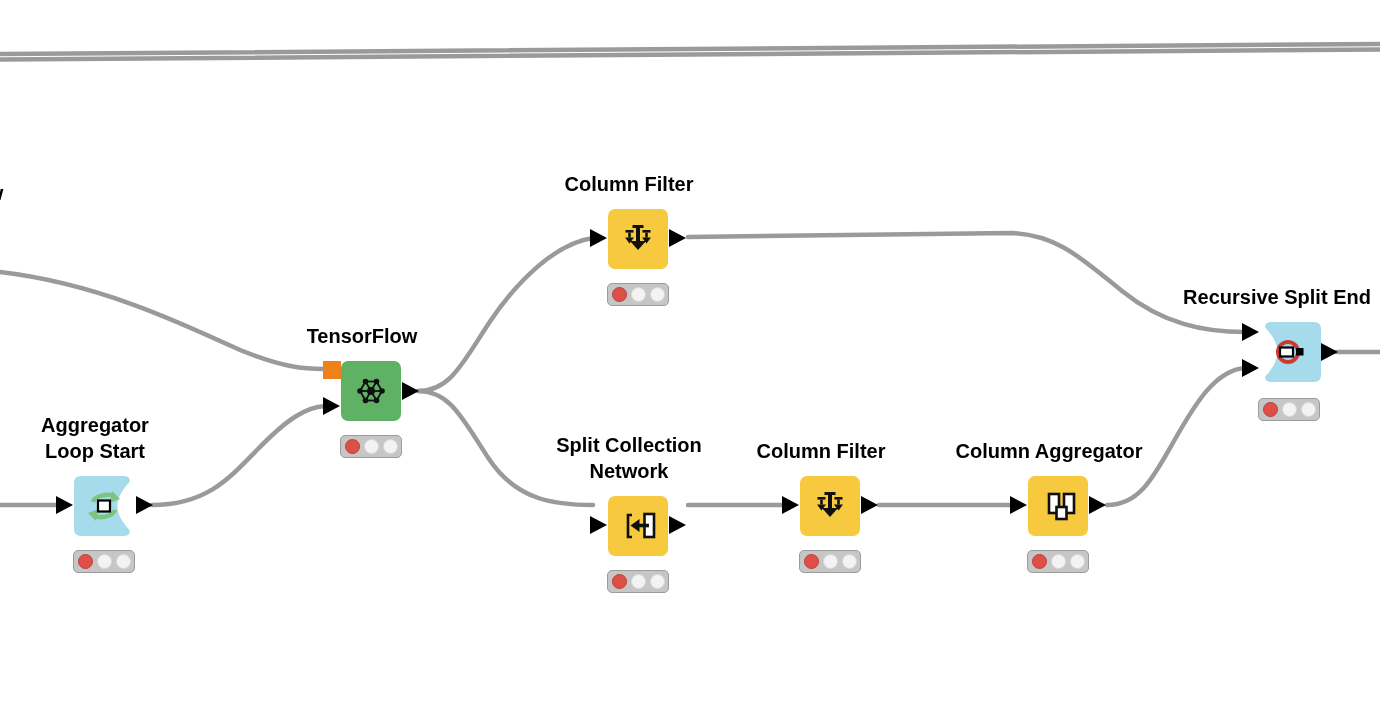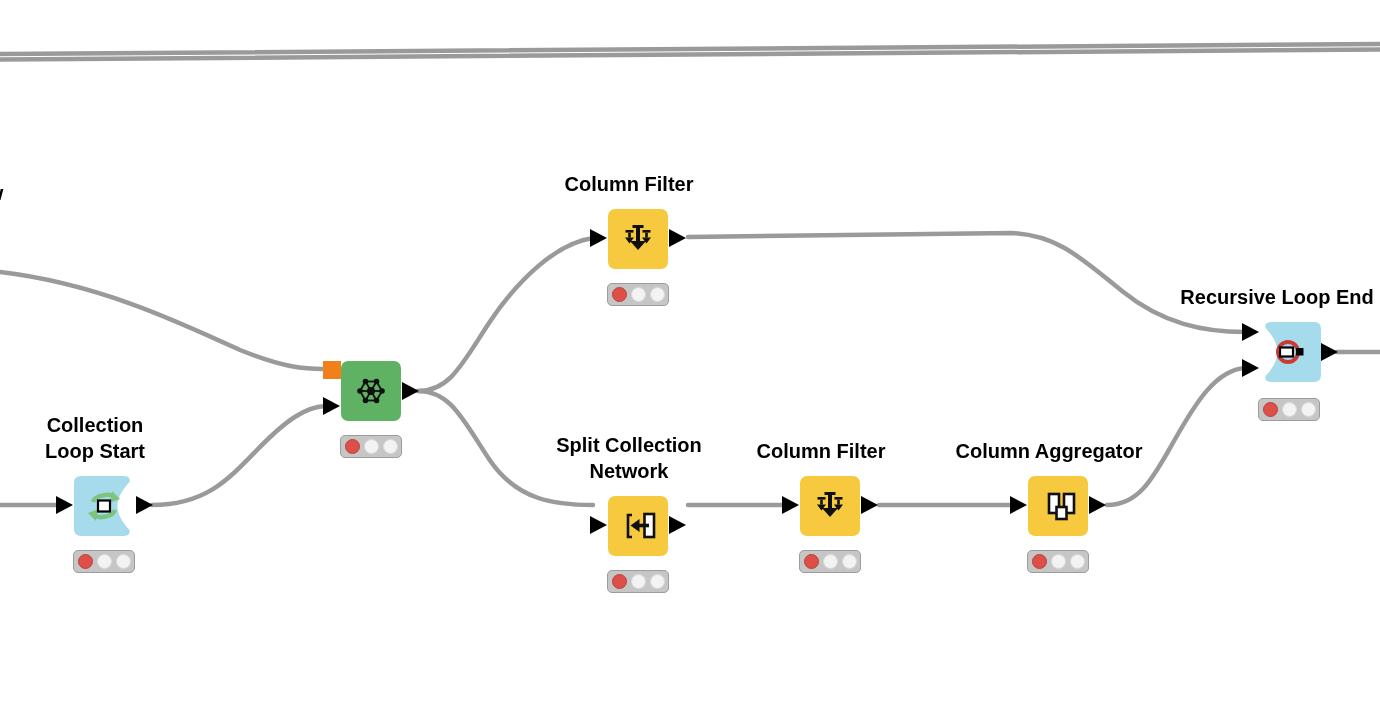--- a/index.html
+++ b/index.html
@@ -73,21 +73,21 @@
     <svg class="icon" viewBox="0 0 40 40">
       <path d="M9,16 C11,9 26,7 30,11" stroke="#7cc47f" stroke-width="4.5" fill="none"></path>
       <polygon points="28,5 36,13 26.5,16.5" fill="#7cc47f"></polygon>
       <path d="M31,24 C29,31 14,33 10,29" stroke="#7cc47f" stroke-width="4.5" fill="none"></path>
       <polygon points="12,35 4,27 13.5,23.5" fill="#7cc47f"></polygon>
       <rect x="14" y="14.5" width="12" height="11" fill="#fff" stroke="#000" stroke-width="2.2"></rect>
     </svg>
     <div class="tri" style="left:-18px;top:20px"></div>
     <div class="tri" style="right:-19px;top:20px"></div>
     <div class="label">
-      <span>Collection</span>
+      <span>Aggregator</span>
       <span>Loop Start</span>
     </div>
     <div class="tl">
       <span class="bulb" data-state="red"></span>
       <span class="bulb" data-state="off"></span>
       <span class="bulb" data-state="off"></span>
     </div>
   </div>
 
   <div class="node" style="left:341px;top:361px">
@@ -114,20 +114,21 @@
           <circle cx="14.5" cy="10.5" r="2.8"></circle>
         <circle cx="9" cy="20" r="2.8"></circle>
           <circle cx="14.5" cy="29.5" r="2.8"></circle>
         <circle cx="25.5" cy="29.5" r="2.8"></circle>
       </g>
     </svg>
     <div class="oport" style="left:-18px;top:0px"></div>
     <div class="tri" style="left:-18px;top:36px"></div>
     <div class="tri" style="right:-18px;top:21px"></div>
     <div class="label">
+      <span>TensorFlow</span>
     </div>
     <div class="tl">
       <span class="bulb" data-state="red"></span>
       <span class="bulb" data-state="off"></span>
       <span class="bulb" data-state="off"></span>
     </div>
   </div>
 
   <div class="node" style="left:608px;top:209px">
     <div class="shape square sq-yellow"></div>
@@ -229,21 +230,21 @@
     </svg>
     <svg class="icon" viewBox="0 0 40 40">
       <circle cx="17" cy="20" r="10" stroke="#cc3a36" stroke-width="4" fill="none"></circle>
       <rect x="9" y="15.5" width="13" height="9" fill="#ffffff" stroke="#000000" stroke-width="2.2"></rect>
       <rect x="25" y="16" width="7.5" height="7.5" fill="#000000"></rect>
     </svg>
     <div class="tri" style="left:-19px;top:1px"></div>
     <div class="tri" style="left:-19px;top:37px"></div>
     <div class="tri" style="right:-17px;top:21px"></div>
     <div class="label">
-      <span>Recursive Loop End</span>
+      <span>Recursive Split End</span>
     </div>
     <div class="tl" style="top:76px;left:-3px">
       <span class="bulb" data-state="red"></span>
       <span class="bulb" data-state="off"></span>
       <span class="bulb" data-state="off"></span>
     </div>
   </div>
 
 </div>
 

